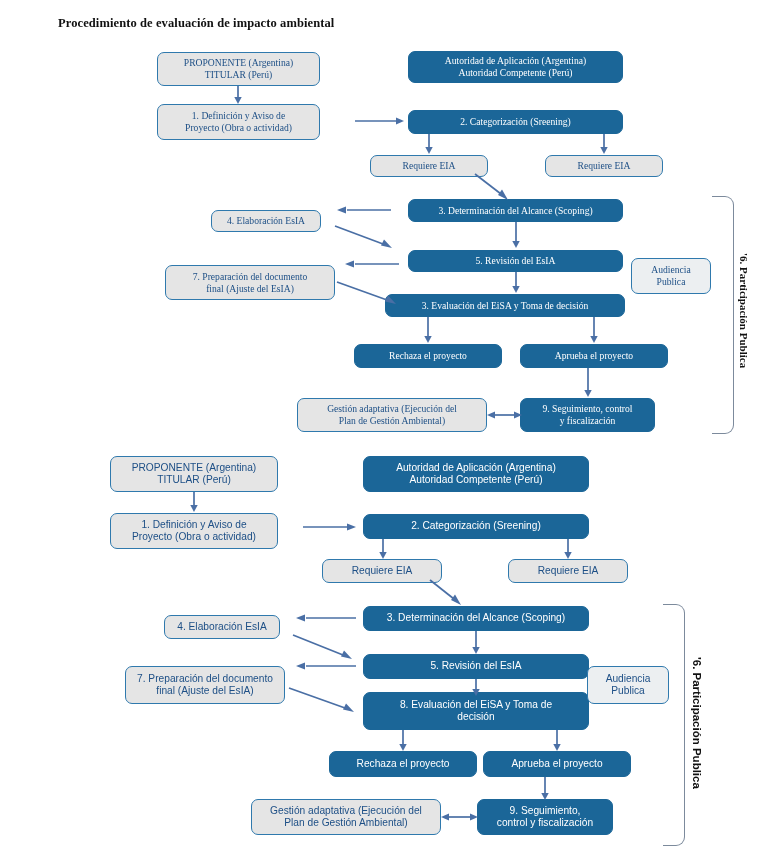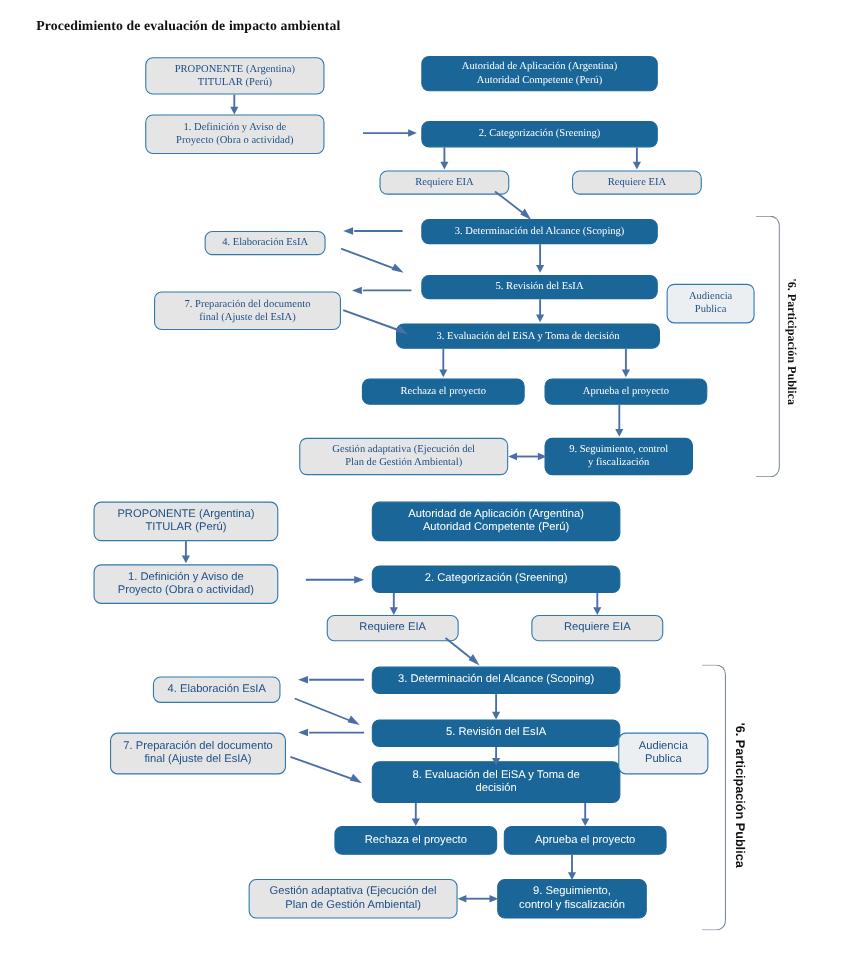--- a/index.html
+++ b/index.html
@@ -1,19 +1,19 @@
 <!DOCTYPE html>
 <html><head>
 <meta charset="utf-8">
 <style>
   html,body{margin:0;padding:0;background:#ffffff;}
   body{width:768px;height:866px;position:relative;overflow:hidden;
        font-family:"Liberation Sans",sans-serif;color:#1a4f7a;}
 
-  .page{position:relative;width:733px;height:866px;}
+  .page{position:relative;width:733px;height:866px;margin-left:25px;}
 
   
   .title{position:absolute;left:33px;top:16px;font-family:"Liberation Serif",serif;
          font-weight:bold;font-size:12.5px;color:#111111;letter-spacing:.1px;white-space:nowrap;}
 
   
   .node{position:absolute;box-sizing:border-box;display:flex;align-items:center;
         justify-content:center;text-align:center;border-radius:7px;line-height:1.22;}
   .filled{background:#1b6698;color:#ffffff;border:1px solid #1b6698;}
   .outline{background:#e5e5e5;color:#1d4f86;border:1.2px solid #2f79ad;}

